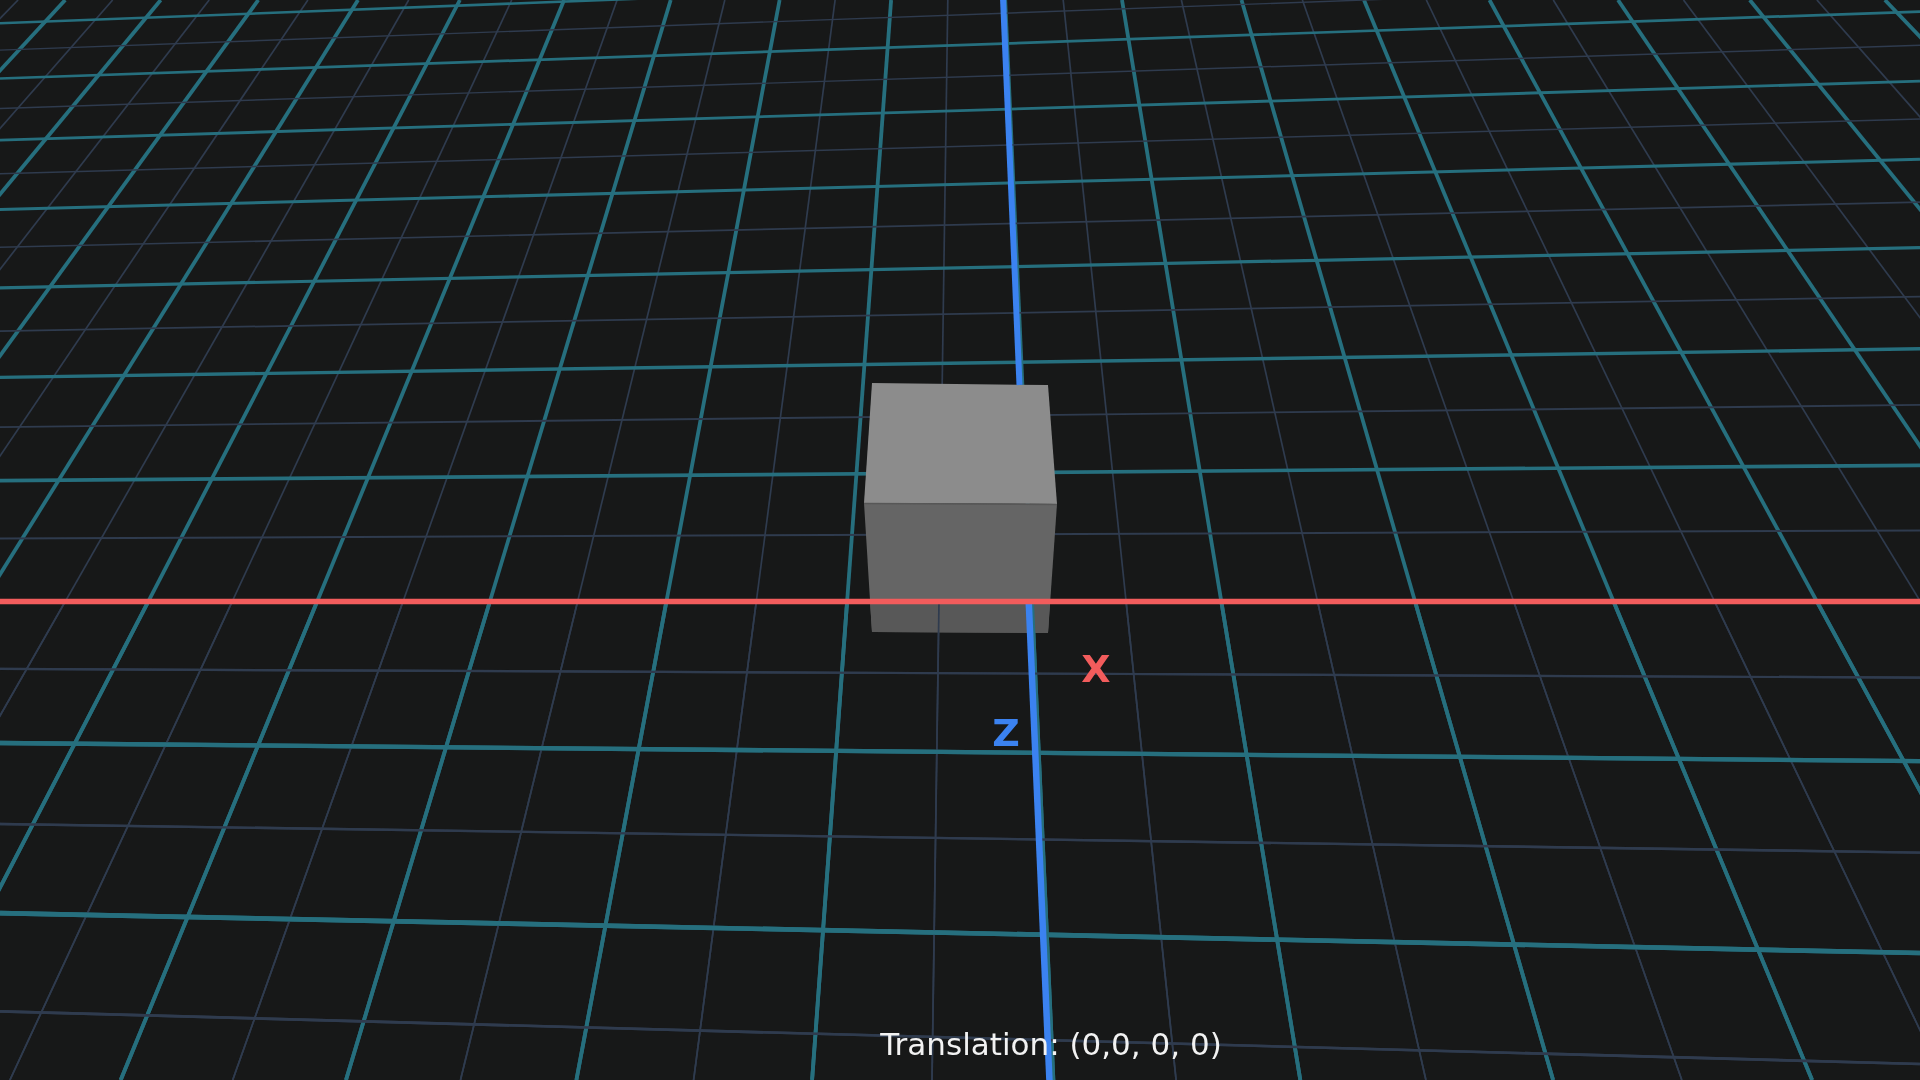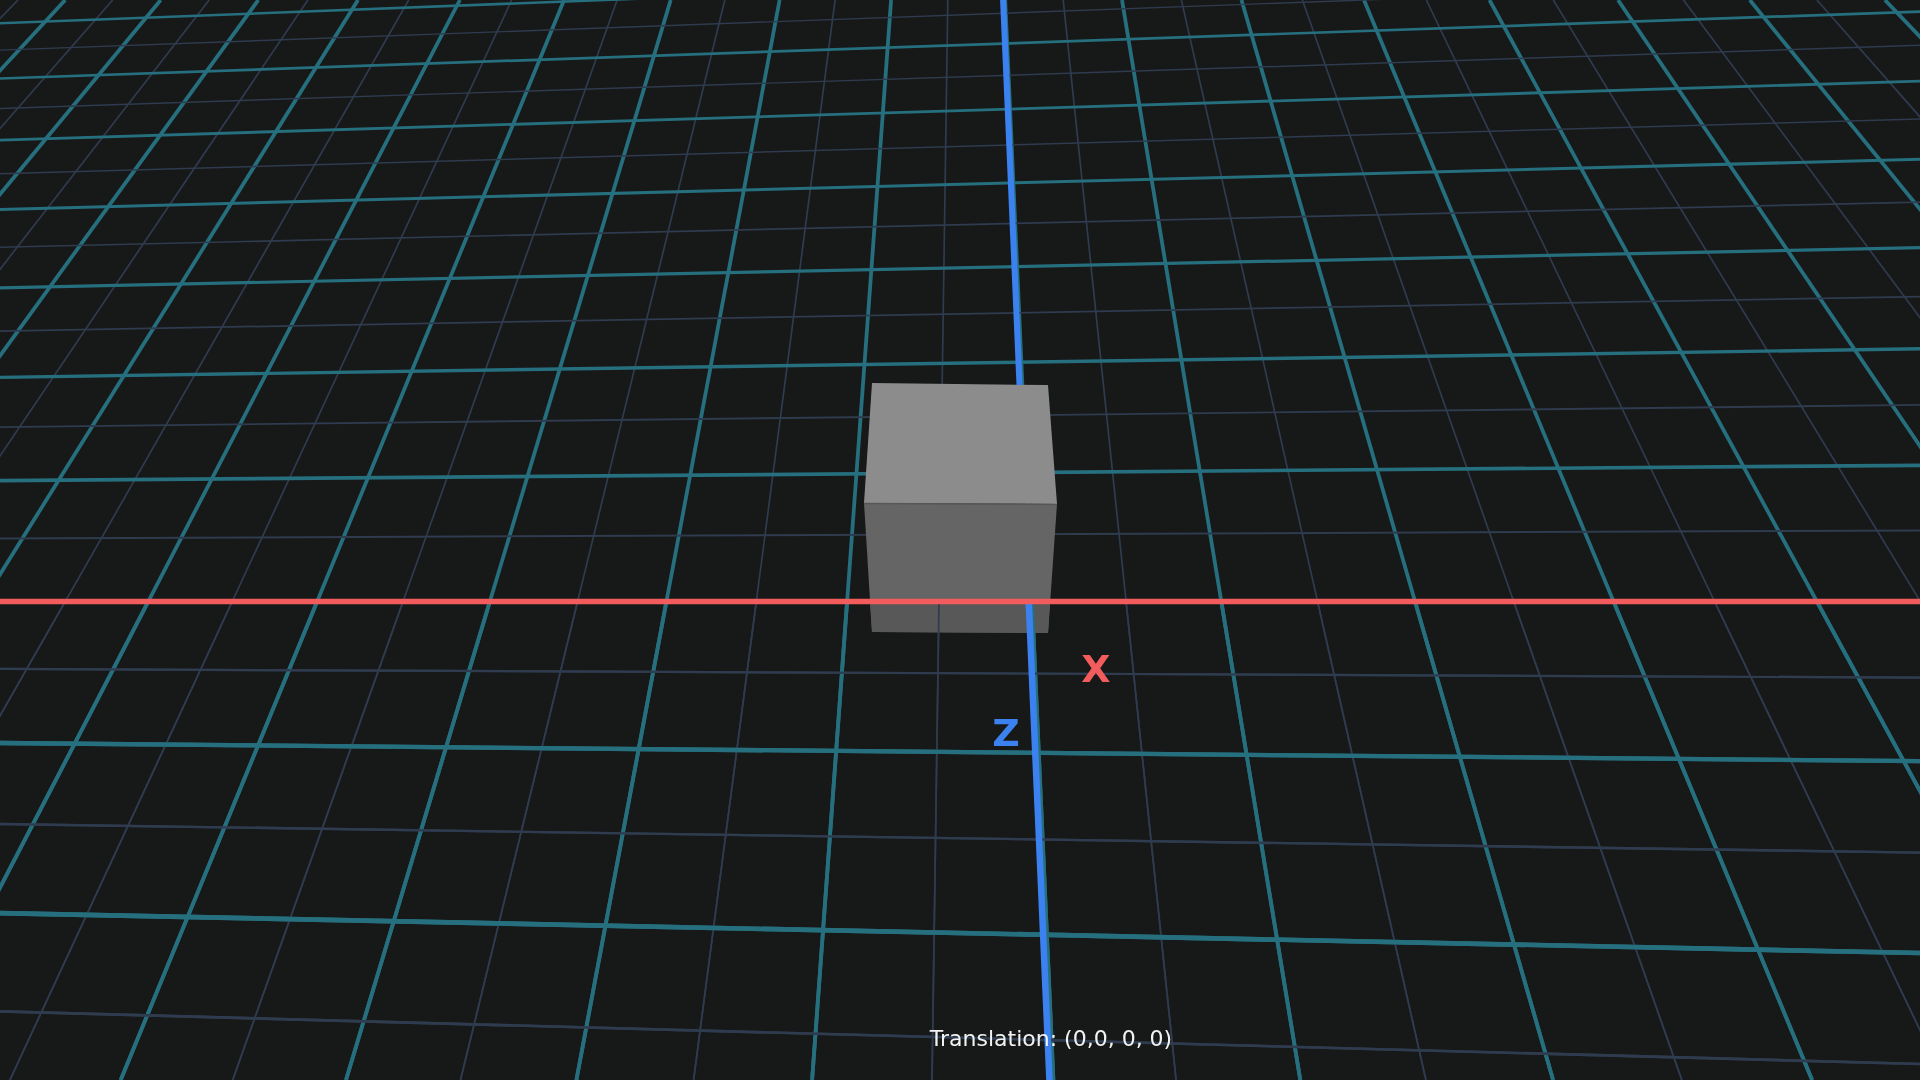--- a/index.html
+++ b/index.html
@@ -27,21 +27,21 @@
     user-select: none;
   }
   #z-label { z-index: 1; }   
   #x-label { z-index: 3; }   
   #hud-translation {
     position: absolute;
     z-index: 3;
     left: 1051px; top: 1026px;
     transform: translateX(-50%);
     font-family: "DejaVu Sans", "Liberation Sans", sans-serif;
-    font-size: 22px;
+    font-size: 31px;
     letter-spacing: 0px;
     white-space: pre;
     user-select: none;
   }
 </style>
 </head>
 <body style="background: rgb(23, 24, 24);">
 
 <div id="viewport" style="background: rgb(23, 24, 24);">
   <div id="z-label" class="axis-label" style="color: rgb(59, 130, 240); left: 1006px; top: 733px;">Z</div>

